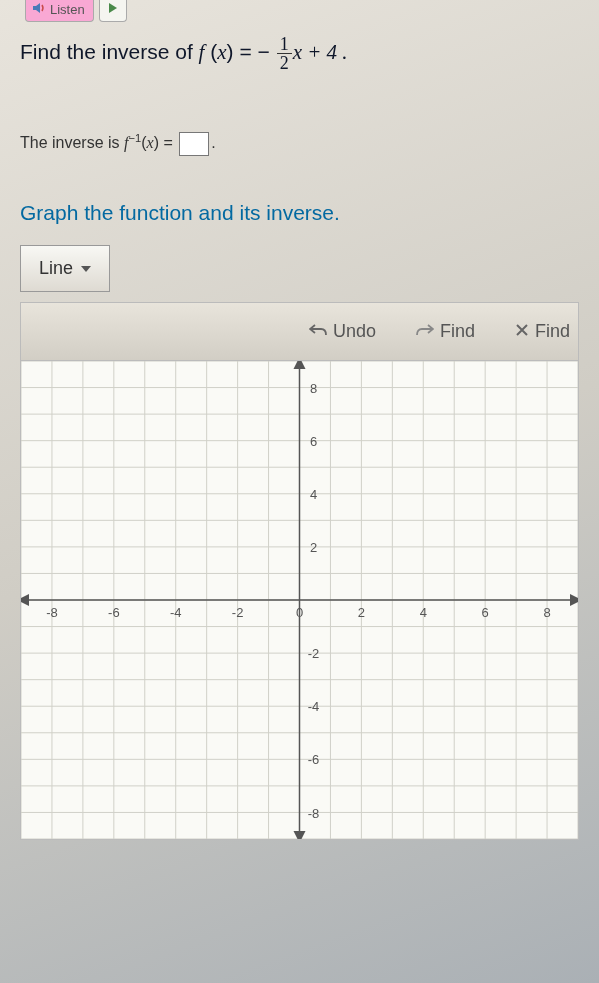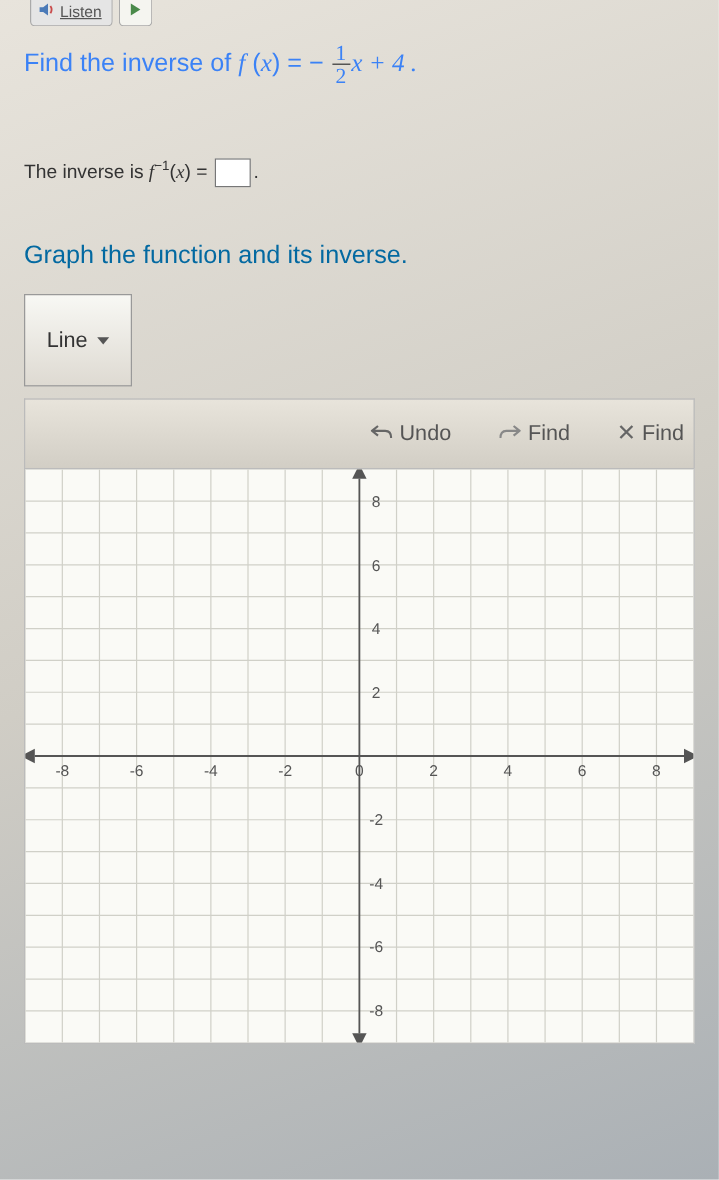--- a/index.html
+++ b/index.html
@@ -13,46 +13,45 @@
   }
   .top-controls {
     position: absolute;
     top: 0;
     left: 25px;
     display: flex;
     gap: 5px;
   }
   .listen-btn {
     border: 1px solid #aaa;
-    background: #e5e5e5;
+    background: #f9a8d4;
     padding: 2px 8px 4px 6px;
     border-radius: 0 0 4px 4px;
     border-top: none;
     font-size: 13px;
     color: #555;
     display: flex;
     align-items: center;
     gap: 4px;
-    text-decoration: underline;
   }
   .play-btn {
     border: 1px solid #aaa;
     background: #f5f5f0;
     padding: 2px 8px 4px 8px;
     border-radius: 0 0 4px 4px;
     border-top: none;
     color: #4a8a4a;
     font-size: 13px;
   }
   .content {
     padding: 35px 20px 20px 20px;
   }
   .prompt {
     font-size: 21px;
-    color: #3b82f6;
+    color: #0f172a;
     margin-bottom: 60px;
     line-height: 1.4;
   }
   .math-i { font-style: italic; font-family: 'Times New Roman', serif; }
   .frac {
     display: inline-block;
     vertical-align: middle;
     text-align: center;
     font-family: 'Times New Roman', serif;
     line-height: 1;
@@ -78,21 +77,21 @@
     font-size: 21px;
     color: #0369a1;
     margin-bottom: 20px;
   }
   .tool-dropdown {
     display: inline-flex;
     align-items: center;
     gap: 8px;
     border: 1px solid #999;
     background: linear-gradient(#f8f8f4, #dedad2);
-    padding: 27px 18px;
+    padding: 12px 18px;
     font-size: 18px;
     color: #333;
     margin-bottom: 10px;
     justify-content: space-between;
   }
   .dropdown-caret {
     width: 0; height: 0;
     border-left: 5px solid transparent;
     border-right: 5px solid transparent;
     border-top: 6px solid #555;

